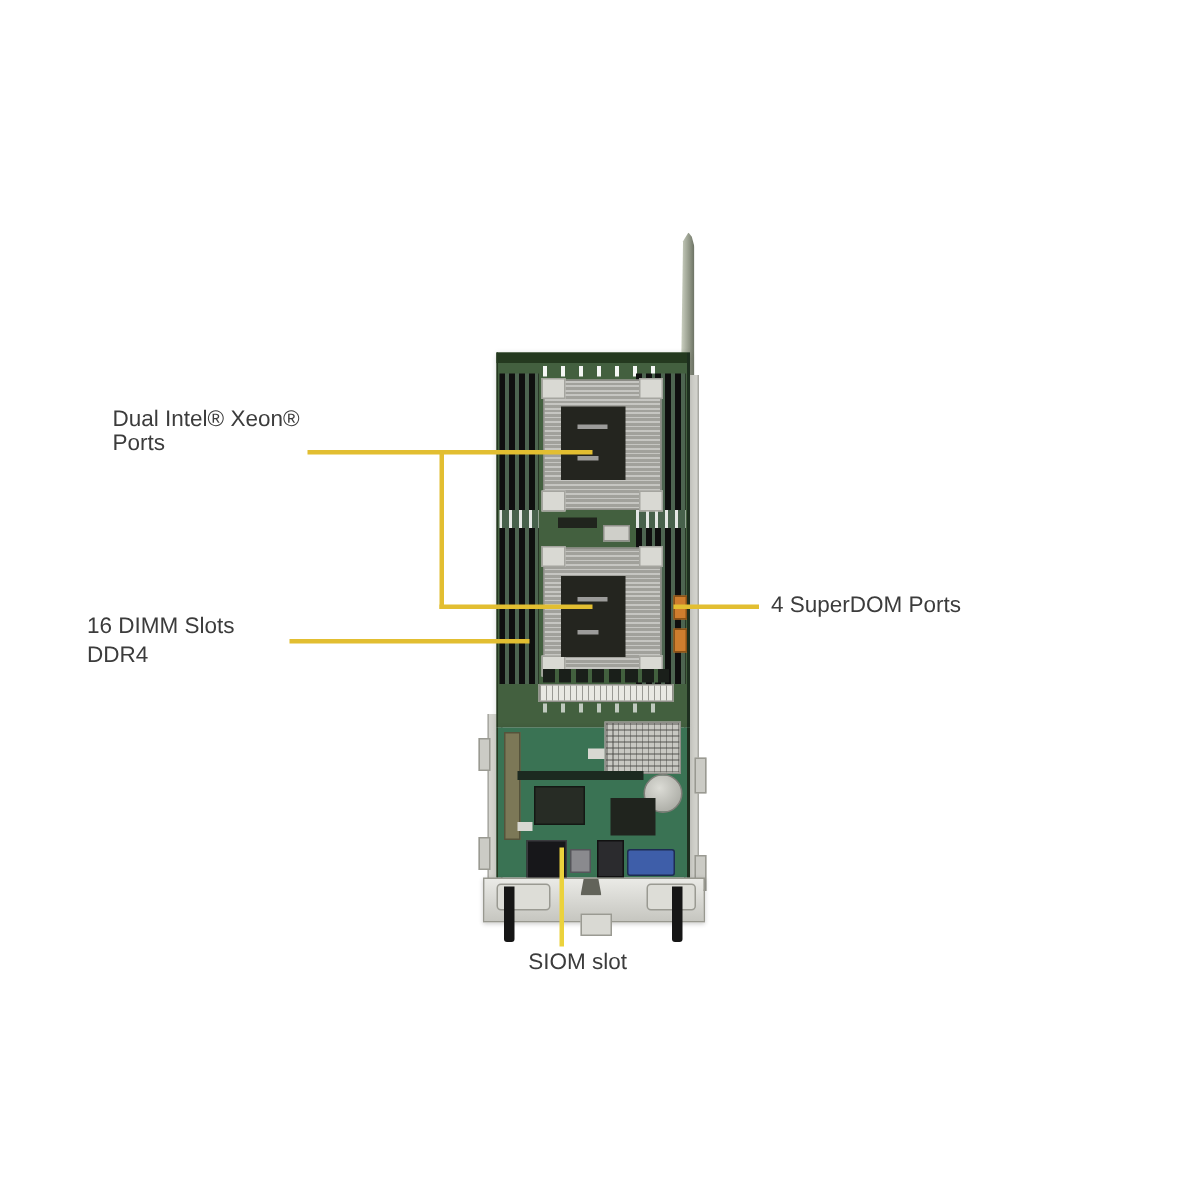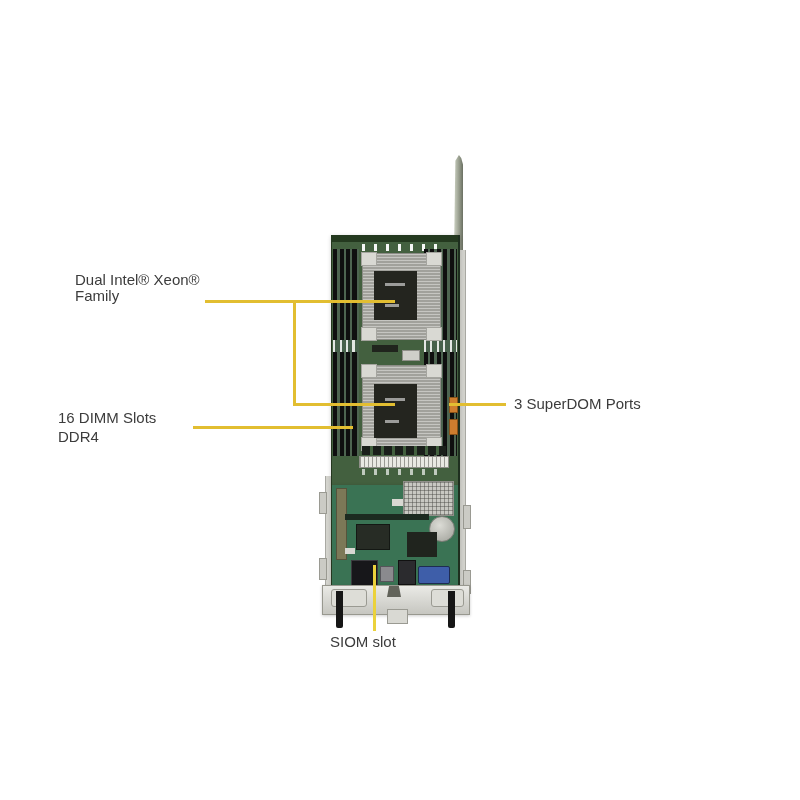--- a/index.html
+++ b/index.html
@@ -5,21 +5,21 @@
   html,body{margin:0;padding:0;background:#fff;}
   #canvas{position:relative;width:752px;height:800px;background:#FFFFFF;overflow:hidden;
           font-family:"Liberation Sans",sans-serif;}
   .abs{position:absolute;}
   
   .lbl{position:absolute;font-size:15px;line-height:16px;color:#3C3C3C;}
   .lbl span{display:block;}
   #lbl-proc{left:75px;top:272px;width:160px;text-align:left;}
   #lbl-dimm{left:58px;top:408px;width:132px;line-height:19px;}
   #lbl-sdom{left:514px;top:396px;white-space:nowrap;}
-  #lbl-siom{left:330px;top:634px;width:88px;text-align:left;}
+  #lbl-siom{left:330px;top:634px;width:88px;text-align:right;}
   
   .cline{position:absolute;background:#E2BE31;}
   
   #top-bracket{left:454px;top:155px;width:9px;height:96px;
     background:linear-gradient(to right,#cdd2c3,#8a9080 70%,#6a7062);
     clip-path:polygon(15% 6%,55% 0,80% 3%,100% 10%,100% 100%,0 100%);}
   #rail-right{left:456px;top:250px;width:8px;height:362px;background:#D2D2CC;
     border-left:1px solid #8F948A;border-right:1px solid #A9A9A3;}
   #rail-left{left:325px;top:476px;width:8px;height:136px;background:#D4D4CE;
     border-right:1px solid #8F948A;border-left:1px solid #A9A9A3;}
@@ -140,22 +140,22 @@
 
   <div class="cline" style="left: 205px; top: 300px; width: 190px; height: 3px; background: rgb(226, 190, 49);"></div>
   <div class="cline" style="left: 293px; top: 300px; width: 3px; height: 106px; background: rgb(226, 190, 49);"></div>
   <div class="cline" style="left: 293px; top: 403px; width: 102px; height: 3px; background: rgb(226, 190, 49);"></div>
   <div class="cline" style="left: 193px; top: 426px; width: 160px; height: 3px; background: rgb(226, 190, 49);"></div>
   <div class="cline" style="left: 449px; top: 403px; width: 57px; height: 3px; background: rgb(226, 190, 49);"></div>
   <div class="cline" style="left: 373px; top: 565px; width: 3px; height: 66px; background: rgb(235, 210, 60);"></div>
 
   <div class="lbl" id="lbl-proc">
     <span>Dual Intel® Xeon®</span>
-    <span>Family</span>
+    <span>Ports</span>
   </div>
   <div class="lbl" id="lbl-dimm">
     <span>16 DIMM Slots</span>
     <span>DDR4</span>
   </div>
-  <div class="lbl" id="lbl-sdom">3 SuperDOM Ports</div>
+  <div class="lbl" id="lbl-sdom">4 SuperDOM Ports</div>
   <div class="lbl" id="lbl-siom">SIOM slot</div>
 
 </div>
 
 </body></html>

